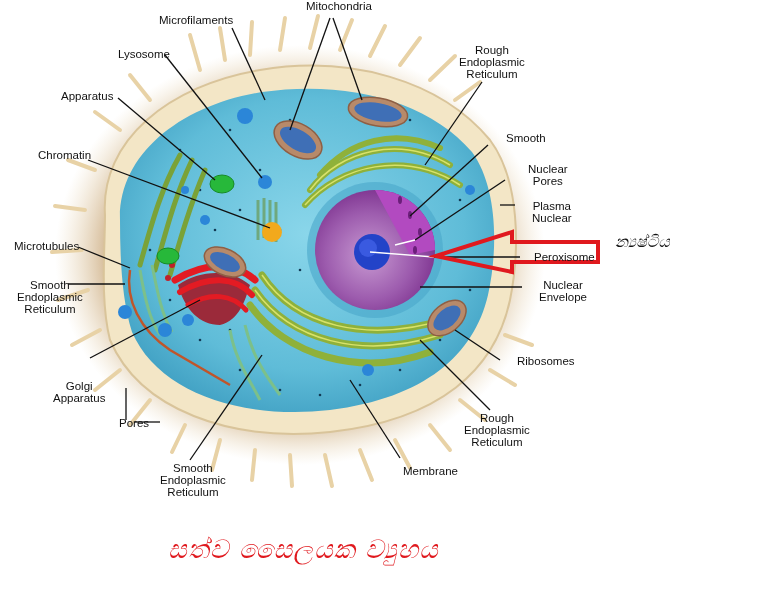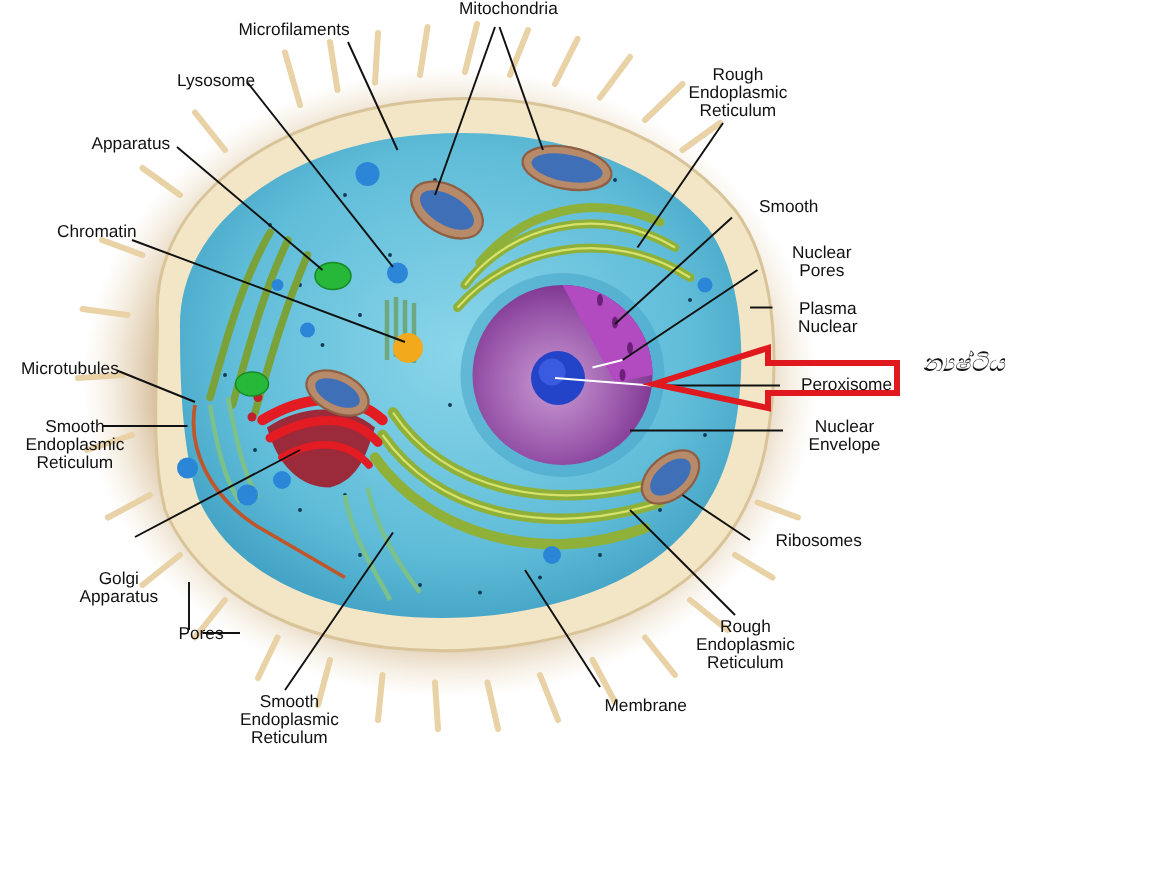--- a/index.html
+++ b/index.html
@@ -260,13 +260,14 @@
   <div class="lbl" style="left:105px;top:417px">Pores</div>
   <div class="lbl" style="left:450px;top:412px">Rough
 Endoplasmic
 Reticulum</div>
   <div class="lbl" style="left:146px;top:462px">Smooth
 Endoplasmic
 Reticulum</div>
   <div class="lbl" style="left:389px;top:465px">Membrane</div>
 
   <div class="si" id="nucleolus-si">න්‍යෂ්ටිය</div>
+  <div class="si" id="title-si">සත්ව සෛලයක ව්‍යුහය</div>
 </div>
 
 </body></html>

